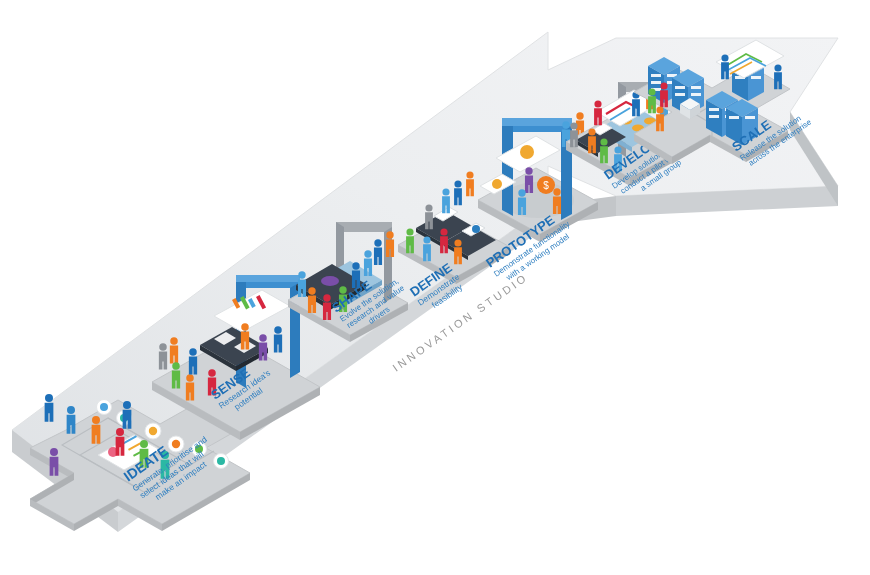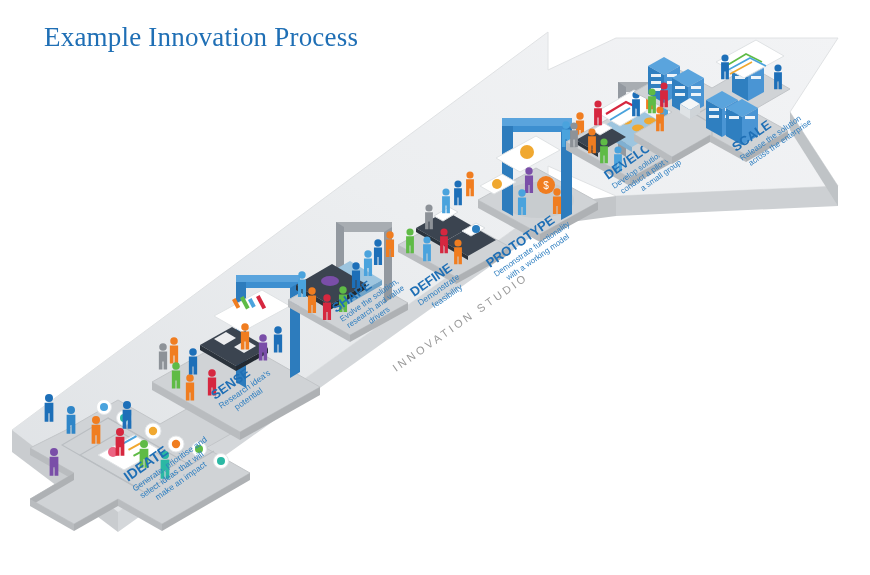--- a/index.html
+++ b/index.html
@@ -36,21 +36,20 @@
     fill:#9a9a9a;
     letter-spacing:3px;
     font-size:11px;
   }
 </style>
 </head>
 <body>
 
 <div id="stage">
 
-  <div class="page-title">Example Innovation Process</div>
 
   <svg class="scene" viewBox="0 0 870 575">
     <defs>
       <linearGradient id="gArrowTop" x1="0" y1="1" x2="1" y2="0">
         <stop offset="0" stop-color="#dfe2e5"></stop>
         <stop offset="0.55" stop-color="#eceef0"></stop>
         <stop offset="1" stop-color="#f2f3f5"></stop>
       </linearGradient>
       <linearGradient id="gPlat" x1="0" y1="0" x2="1" y2="1">
         <stop offset="0" stop-color="#dadde0"></stop>

